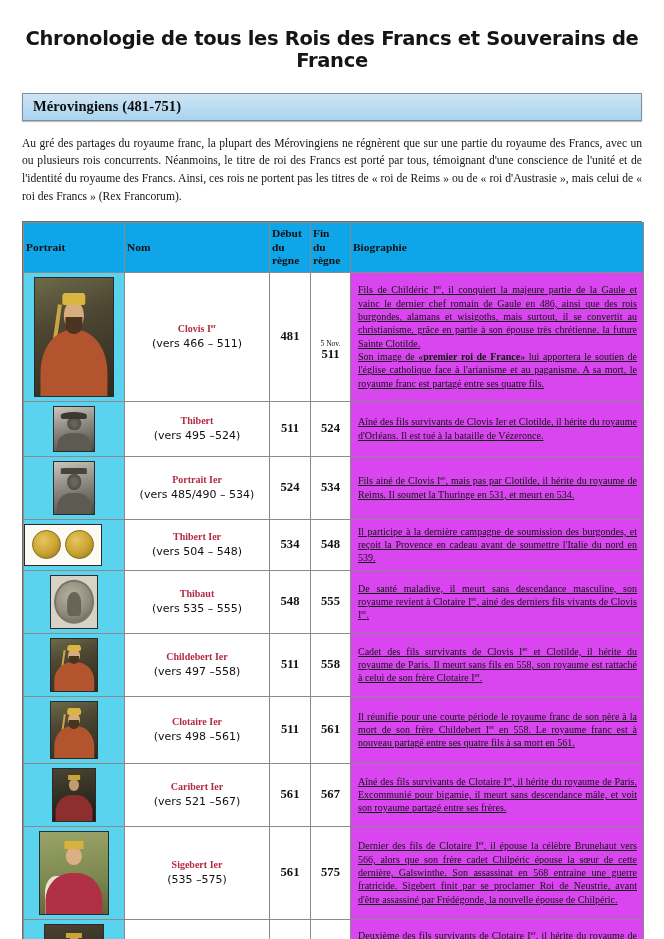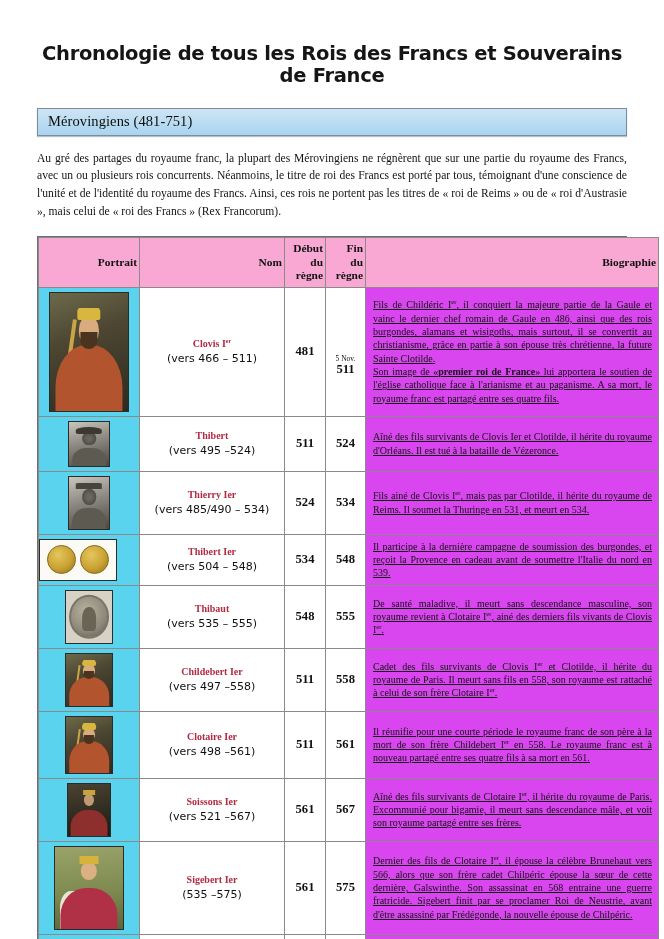--- a/index.html
+++ b/index.html
@@ -14,21 +14,21 @@
     font-family: "Liberation Serif", serif;
     color: #111111;
     overflow: hidden;
     position: relative;
   }
   .page {
     width: 664px;
     height: 787px;
     position: relative;
     box-sizing: border-box;
-    padding: 15px;
+    padding: 0;
   }
 
   
   .doc-title {
     text-align: center;
     font-family: "DejaVu Sans", sans-serif;
     font-weight: bold;
     font-size: 19.5px;
     letter-spacing: -0.3px;
     color: #151515;
@@ -43,21 +43,21 @@
     height: 28px;
     background: linear-gradient(to bottom, #cfe4f4 0%, #b9dcf2 55%, #a9d4ef 100%);
     border: 1px solid #7d8da0;
     box-shadow: 0 1px 1px rgba(0,0,0,0.25);
     display: flex;
     align-items: center;
     box-sizing: border-box;
   }
   .banner-label {
     font-family: "Liberation Serif", serif;
-    font-weight: normal;
+    font-weight: bold;
     font-size: 14.5px;
     color: #0d0d0d;
     padding-left: 10px;
     letter-spacing: 0.1px;
   }
 
   
   .intro {
     margin: 14px 22px 16px 22px;
     font-family: "Liberation Serif", serif;
@@ -78,27 +78,27 @@
     border-collapse: collapse;
     table-layout: fixed;
   }
   table.kings th,
   table.kings td {
     border: 1px solid #8a8a8a;
     vertical-align: middle;
     box-sizing: border-box;
   }
   table.kings thead th {
-    background: #f9a8d4;
+    background: #0ea5e9;
     font-family: "Liberation Serif", serif;
     font-weight: bold;
     font-size: 11.4px;
     color: #101010;
     padding: 4px 2px;
-    text-align: right;
+    text-align: left;
     line-height: 1.18;
   }
   col.c-portrait { width: 101px; }
   col.c-nom      { width: 145px; }
   col.c-debut    { width: 41px; }
   col.c-fin      { width: 40px; }
   col.c-bio      { width: 293px; }
 
   td.portrait-cell {
     background: #5ad4ee;
@@ -418,21 +418,21 @@
               <div class="king-name">Thibert</div>
               <div class="king-dates">(vers 495 –524)</div>
             </td>
             <td class="year-cell">511</td>
             <td class="year-cell">524</td>
             <td class="bio-cell">Aîné des fils survivants de Clovis Ier et Clotilde, il hérite du royaume d'Orléans. Il est tué à la bataille de Vézeronce.</td>
           </tr>
           <tr>
             <td class="portrait-cell"><span class="portrait p-mono" style="width: 40px; height: 52px;"><span class="body"></span><span class="head"></span><span class="hat" style="height:11%;border-radius:14% 14% 6% 6%;background:#46443c;"></span></span></td>
             <td class="nom-cell">
-              <div class="king-name">Thierry Ier</div>
+              <div class="king-name">Portrait Ier</div>
               <div class="king-dates">(vers 485/490 – 534)</div>
             </td>
             <td class="year-cell">524</td>
             <td class="year-cell">534</td>
             <td class="bio-cell">Fils ainé de Clovis I<sup>er</sup>, mais pas par Clotilde, il hérite du royaume de Reims. Il soumet la Thuringe en 531, et meurt en 534.</td>
           </tr>
           <tr>
             <td class="portrait-cell">
               <span class="portrait p-coins" style="width: 76px; height: 40px;">
                 <span class="coin"></span>
@@ -473,21 +473,21 @@
               <div class="king-name">Clotaire Ier</div>
               <div class="king-dates">(vers 498 –561)</div>
             </td>
             <td class="year-cell">511</td>
             <td class="year-cell">561</td>
             <td class="bio-cell">Il réunifie pour une courte période le royaume franc de son père à la mort de son frère Childebert I<sup>er</sup> en 558. Le royaume franc est à nouveau partagé entre ses quatre fils à sa mort en 561.</td>
           </tr>
           <tr>
             <td class="portrait-cell"><span class="portrait p-dark" style="width: 42px; height: 52px;"><span class="robe"></span><span class="head"></span><span class="crown"></span></span></td>
             <td class="nom-cell">
-              <div class="king-name">Soissons Ier</div>
+              <div class="king-name">Caribert Ier</div>
               <div class="king-dates">(vers 521 –567)</div>
             </td>
             <td class="year-cell">561</td>
             <td class="year-cell">567</td>
             <td class="bio-cell">Aîné des fils survivants de Clotaire I<sup>er</sup>, il hérite du royaume de Paris. Excommunié pour bigamie, il meurt sans descendance mâle, et voit son royaume partagé entre ses frères.</td>
           </tr>
           <tr>
             <td class="portrait-cell"><span class="portrait p-green" style="width: 68px; height: 82px;"><span class="cloak"></span><span class="robe"></span><span class="head"></span><span class="crown"></span></span></td>
             <td class="nom-cell">
               <div class="king-name">Sigebert Ier</div>

